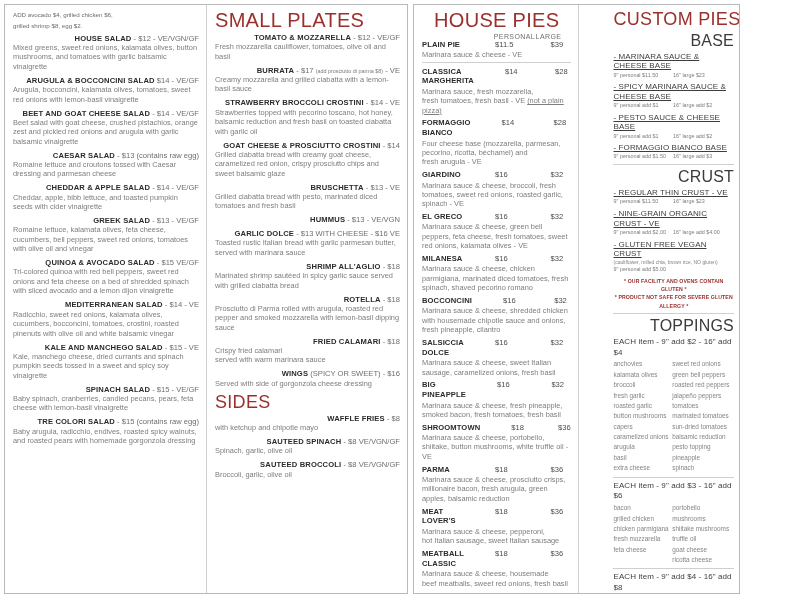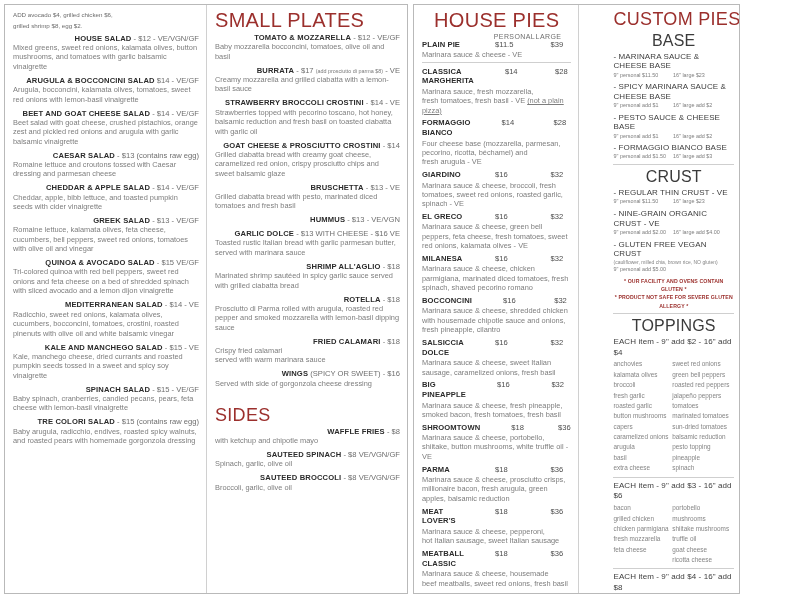--- a/index.html
+++ b/index.html
@@ -40,21 +40,21 @@
     margin-bottom: 2px;
     white-space: nowrap;
   }
   .section-title.center { text-align: center; }
   .section-title.small  { font-size: 18px; }
 
   .sub-title {
     font-size: 16px;
     font-weight: 400;
     color: #3b3b3b;
-    text-align: center;
+    text-align: right;
     letter-spacing: 0.2px;
     margin: 3px 0 2px 0;
   }
 
   
   .note-line {
     font-size: 6.2px;
     line-height: 1.75;
     color: #6b6b6b;
     margin-bottom: 2px;
@@ -101,20 +101,21 @@
   .pie .item-desc { margin-top: 0.5px; }
   .rule { border-bottom: 1px solid #cfcfcf; margin: 2.5px 0 3px 0; }
 
   
   .cp-item { margin-bottom: 3.5px; }
   .cp-title {
     font-size: 8px;
     color: #3d3d3d;
     line-height: 1.2;
     letter-spacing: 0.1px;
+    text-decoration: underline;
   }
   .cp-prices {
     display: flex;
     font-size: 5.4px;
     color: #7d7d7d;
     line-height: 1.35;
     margin-top: 0.5px;
   }
   .cp-prices .a { width: 78px; }
   .cp-prices .b { width: 80px; }
@@ -187,39 +188,39 @@
           <div class="item">
             <div class="item-head"><span class="item-name">QUINOA &amp; AVOCADO SALAD</span><span class="item-meta"> - $15 VE/GF</span></div>
             <div class="item-desc">Tri-colored quinoa with red bell peppers, sweet red onions and feta cheese on a bed of shredded spinach with sliced avocado and a lemon dijon vinaigrette</div>
           </div>
           <div class="item">
             <div class="item-head"><span class="item-name">MEDITERRANEAN SALAD</span><span class="item-meta"> - $14 - VE</span></div>
             <div class="item-desc">Radicchio, sweet red onions, kalamata olives, cucumbers, bocconcini, tomatoes, crostini, roasted pinenuts with olive oil and white balsamic vinegar</div>
           </div>
           <div class="item">
             <div class="item-head"><span class="item-name">KALE AND MANCHEGO SALAD</span><span class="item-meta"> - $15 - VE</span></div>
-            <div class="item-desc">Kale, manchego cheese, dried currants and roasted pumpkin seeds tossed in a sweet and spicy soy vinaigrette</div>
+            <div class="item-desc">Kale, manchego cheese, dried currants and spinach pumpkin seeds tossed in a sweet and spicy soy vinaigrette</div>
           </div>
           <div class="item">
             <div class="item-head"><span class="item-name">SPINACH SALAD</span><span class="item-meta"> - $15 - VE/GF</span></div>
             <div class="item-desc">Baby spinach, cranberries, candied pecans, pears, feta cheese with lemon-basil vinaigrette</div>
           </div>
           <div class="item">
             <div class="item-head"><span class="item-name">TRE COLORI SALAD</span><span class="item-meta"> - $15 (contains raw egg)</span></div>
             <div class="item-desc">Baby arugula, radicchio, endives, roasted spicy walnuts, and roasted pears with homemade gorgonzola dressing</div>
           </div>
         </div>
     </div>
 
     <div class="col col-smallplates">
       <div class="section-title">SMALL PLATES</div>
       <div id="smallplates-list">
           <div class="item">
             <div class="item-head"><span class="item-name">TOMATO &amp; MOZZARELLA</span><span class="item-meta"> - $12 - VE/GF</span></div>
-            <div class="item-desc">Baby mozzarella bocconcini, tomatoes, olive oil and basil</div>
+            <div class="item-desc">Fresh mozzarella cauliflower, tomatoes, olive oil and basil</div>
           </div>
           <div class="item">
             <div class="item-head"><span class="item-name">BURRATA</span><span class="item-meta"> - $17 </span><span class="item-tiny">(add prosciutto di parma $8)</span><span class="item-meta"> - VE</span></div>
             <div class="item-desc">Creamy mozzarella and grilled ciabatta with a lemon-basil sauce</div>
           </div>
           <div class="item">
             <div class="item-head"><span class="item-name">STRAWBERRY BROCCOLI CROSTINI</span><span class="item-meta"> - $14 - VE</span></div>
             <div class="item-desc">Strawberries topped with pecorino toscano, hot honey, balsamic reduction and fresh basil on toasted ciabatta with garlic oil</div>
           </div>
           <div class="item">
@@ -247,21 +248,21 @@
           </div>
           <div class="item">
             <div class="item-head"><span class="item-name">FRIED CALAMARI</span><span class="item-meta"> - $18</span></div>
             <div class="item-desc">Crispy fried calamari<br>served with warm marinara sauce</div>
           </div>
           <div class="item">
             <div class="item-head"><span class="item-name">WINGS</span><span class="item-meta"> (SPICY OR SWEET) - $16</span></div>
             <div class="item-desc">Served with side of gorgonzola cheese dressing</div>
           </div>
         </div>
-      <div class="section-title small" style="margin-top:18px">SIDES</div>
+      <div class="section-title small" style="margin-top:5px">SIDES</div>
       <div id="sides-list">
           <div class="item">
             <div class="item-head"><span class="item-name">WAFFLE FRIES</span><span class="item-meta"> - $8</span></div>
             <div class="item-desc">with ketchup and chipotle mayo</div>
           </div>
           <div class="item">
             <div class="item-head"><span class="item-name">SAUTEED SPINACH</span><span class="item-meta"> - $8 VE/VGN/GF</span></div>
             <div class="item-desc">Spinach, garlic, olive oil</div>
           </div>
           <div class="item">

